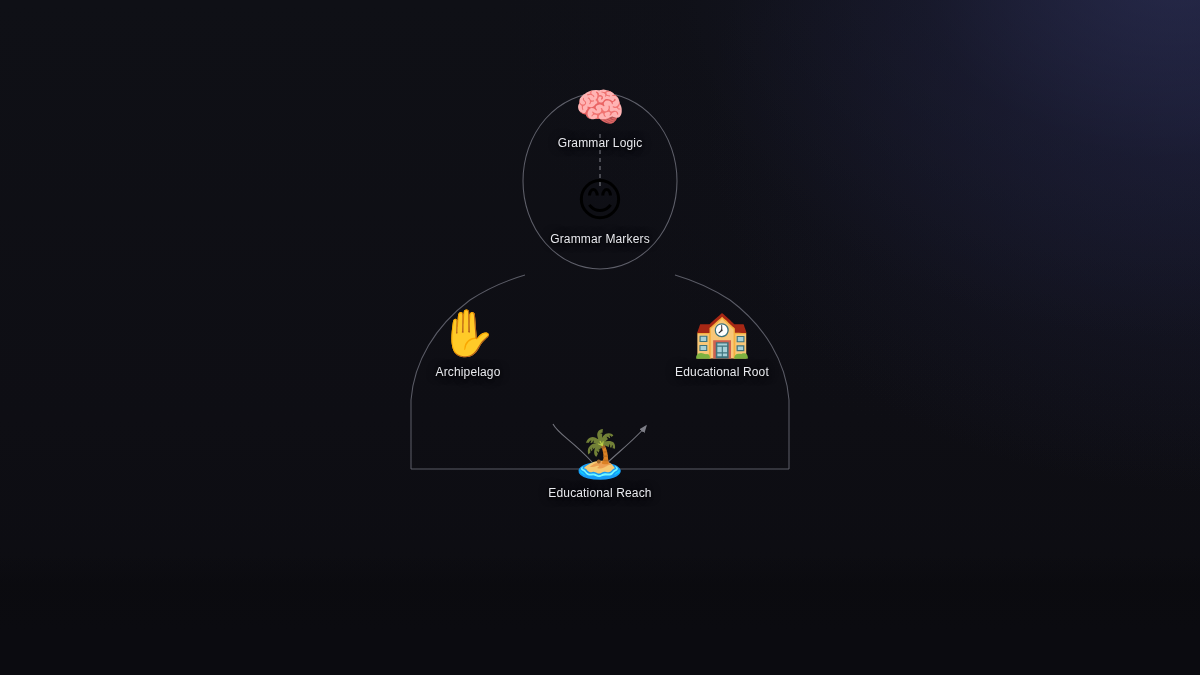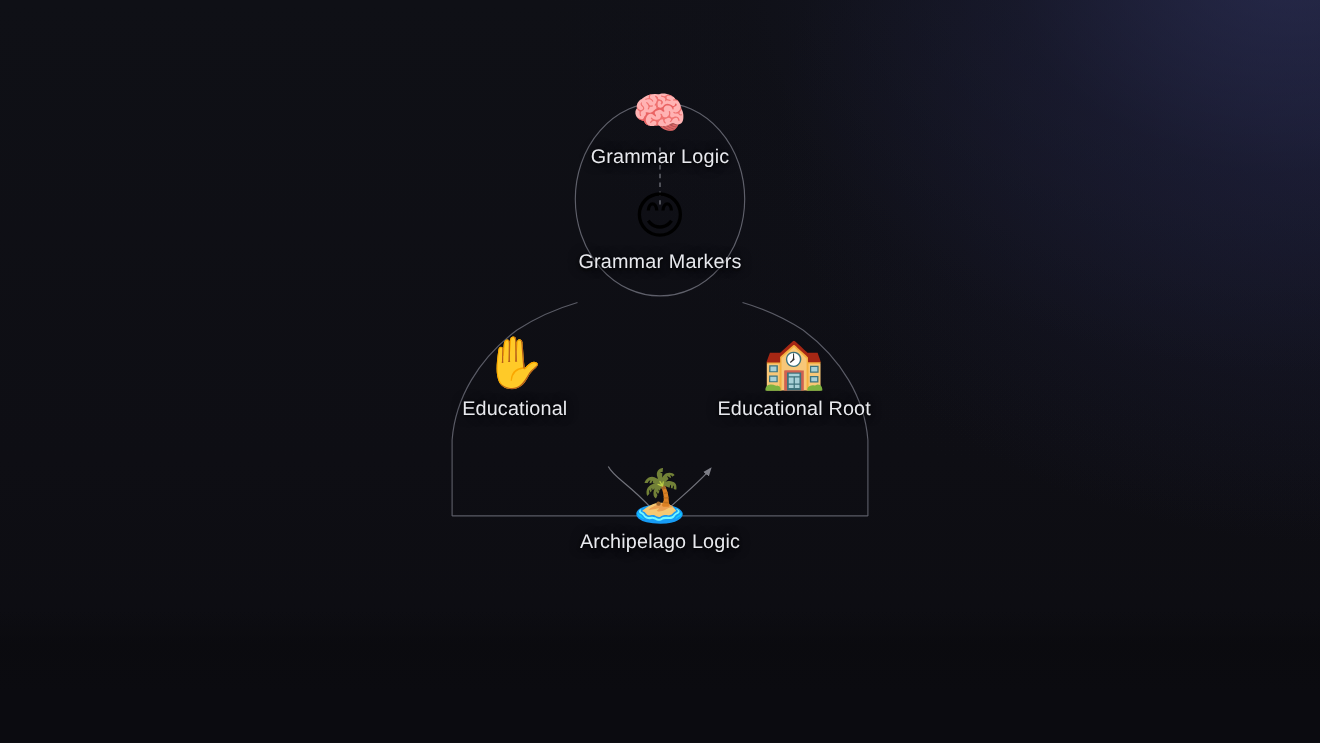--- a/index.html
+++ b/index.html
@@ -31,21 +31,21 @@
   }
   .node .emoji {
     font-family:"DejaVu Sans", sans-serif;
     line-height:1;
     text-align:center;
     user-select:none;
   }
   .node .nlabel {
     margin-top:9px;
     color:#e8e9ee;
-    font-size:18px;
+    font-size:12px;
     letter-spacing:0.15px;
     text-align:left;
     white-space:nowrap;
     text-shadow:0 1px 3px rgba(0,0,0,0.85), 0 0 10px rgba(0,0,0,0.7);
   }
 
   
   #footer {
     position:absolute; left:0; right:0; bottom:0; height:120px;
     background:linear-gradient(180deg, rgba(10,10,14,0.0) 0%, rgba(10,10,14,0.75) 26%, #0b0b10 62%, #0b0b10 100%);
@@ -85,31 +85,31 @@
       <div class="nlabel">Grammar Logic</div>
     </div>
 
     <div class="node" style="left:600px; top:211px;">
       <div class="emoji" style="font-size:46px;">😊</div>
       <div class="nlabel">Grammar Markers</div>
     </div>
 
     <div class="node" style="left:468px; top:344px;">
       <div class="emoji" style="font-size:46px;">✋</div>
-      <div class="nlabel">Educational</div>
+      <div class="nlabel">Archipelago</div>
     </div>
 
     <div class="node" style="left:722px; top:344px;">
       <div class="emoji" style="font-size:46px;">🏫</div>
       <div class="nlabel">Educational Root</div>
     </div>
 
     <div class="node" style="left:600px; top:465px;">
       <div class="emoji" style="font-size:46px;">🏝️</div>
-      <div class="nlabel">Archipelago Logic</div>
+      <div class="nlabel">Educational Reach</div>
     </div>
 
   </div>
 
   <div id="footer">
 
     
 
     
     

